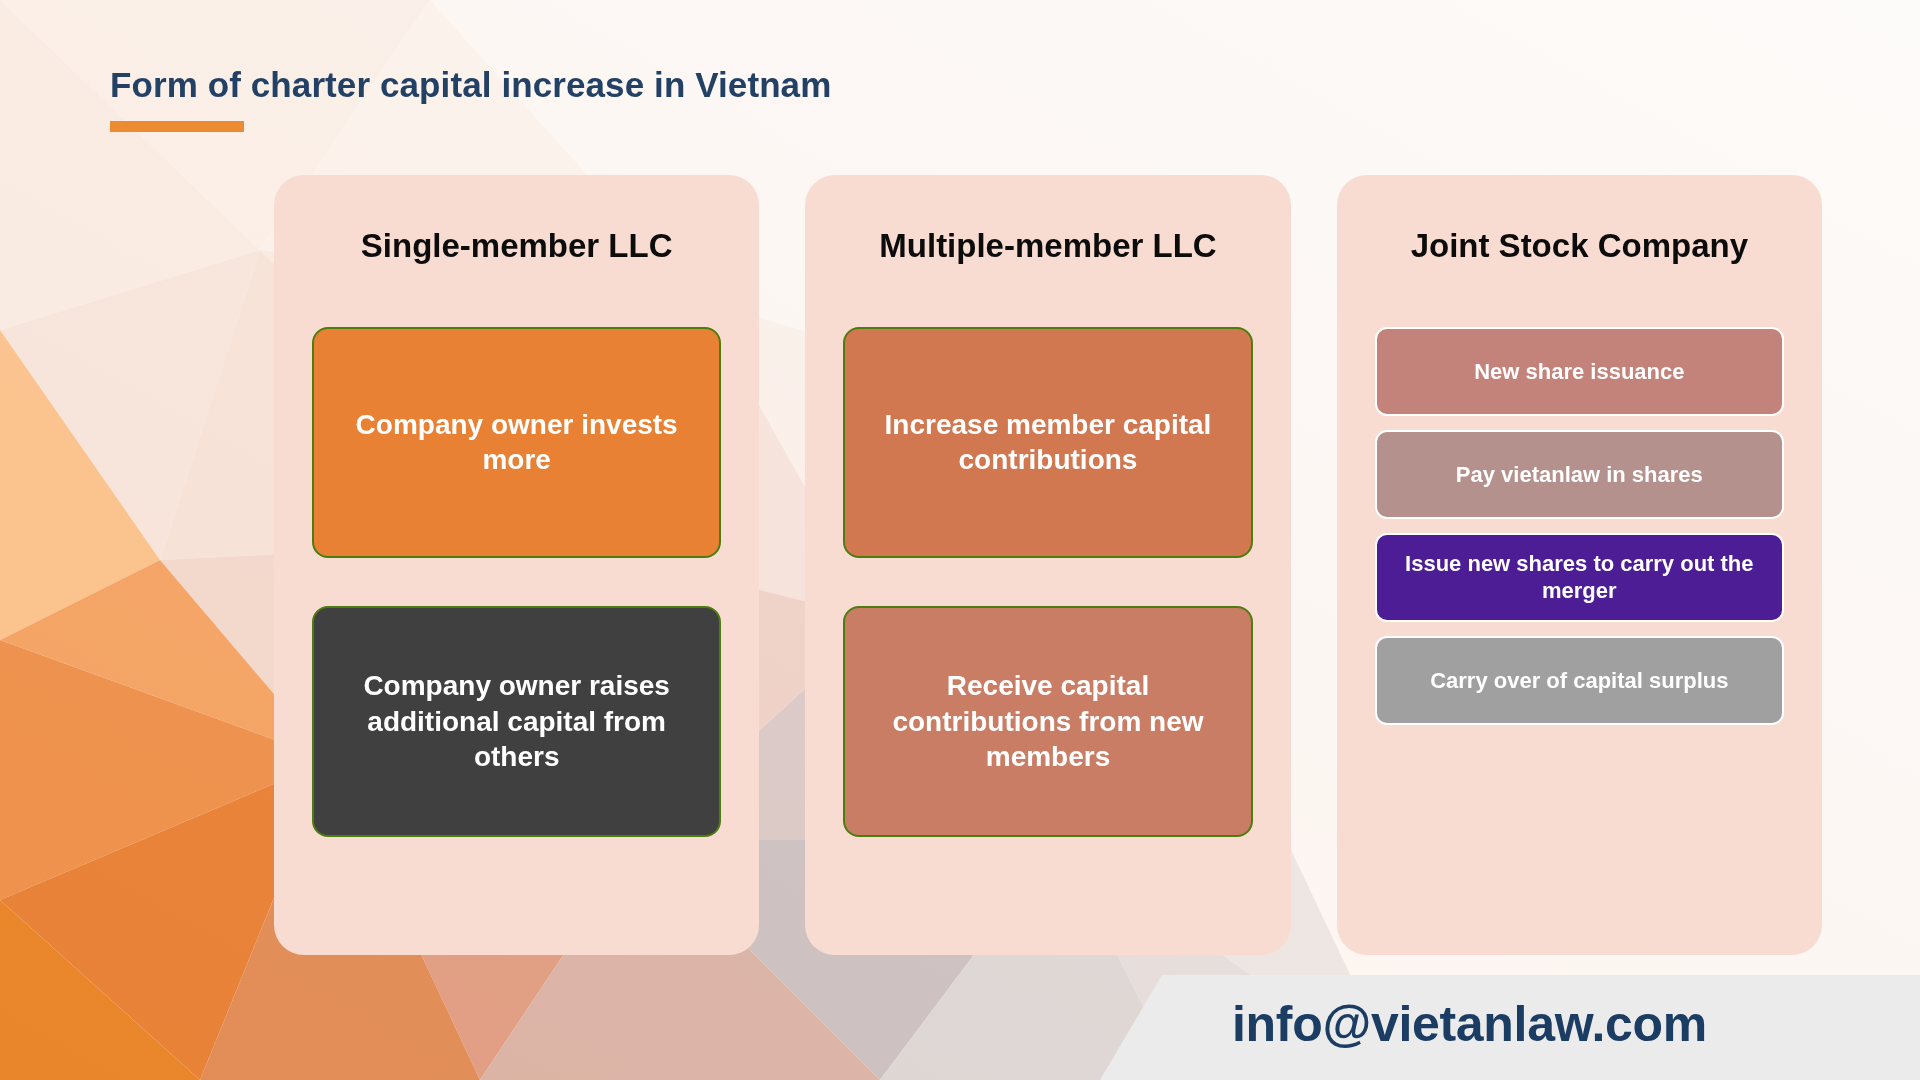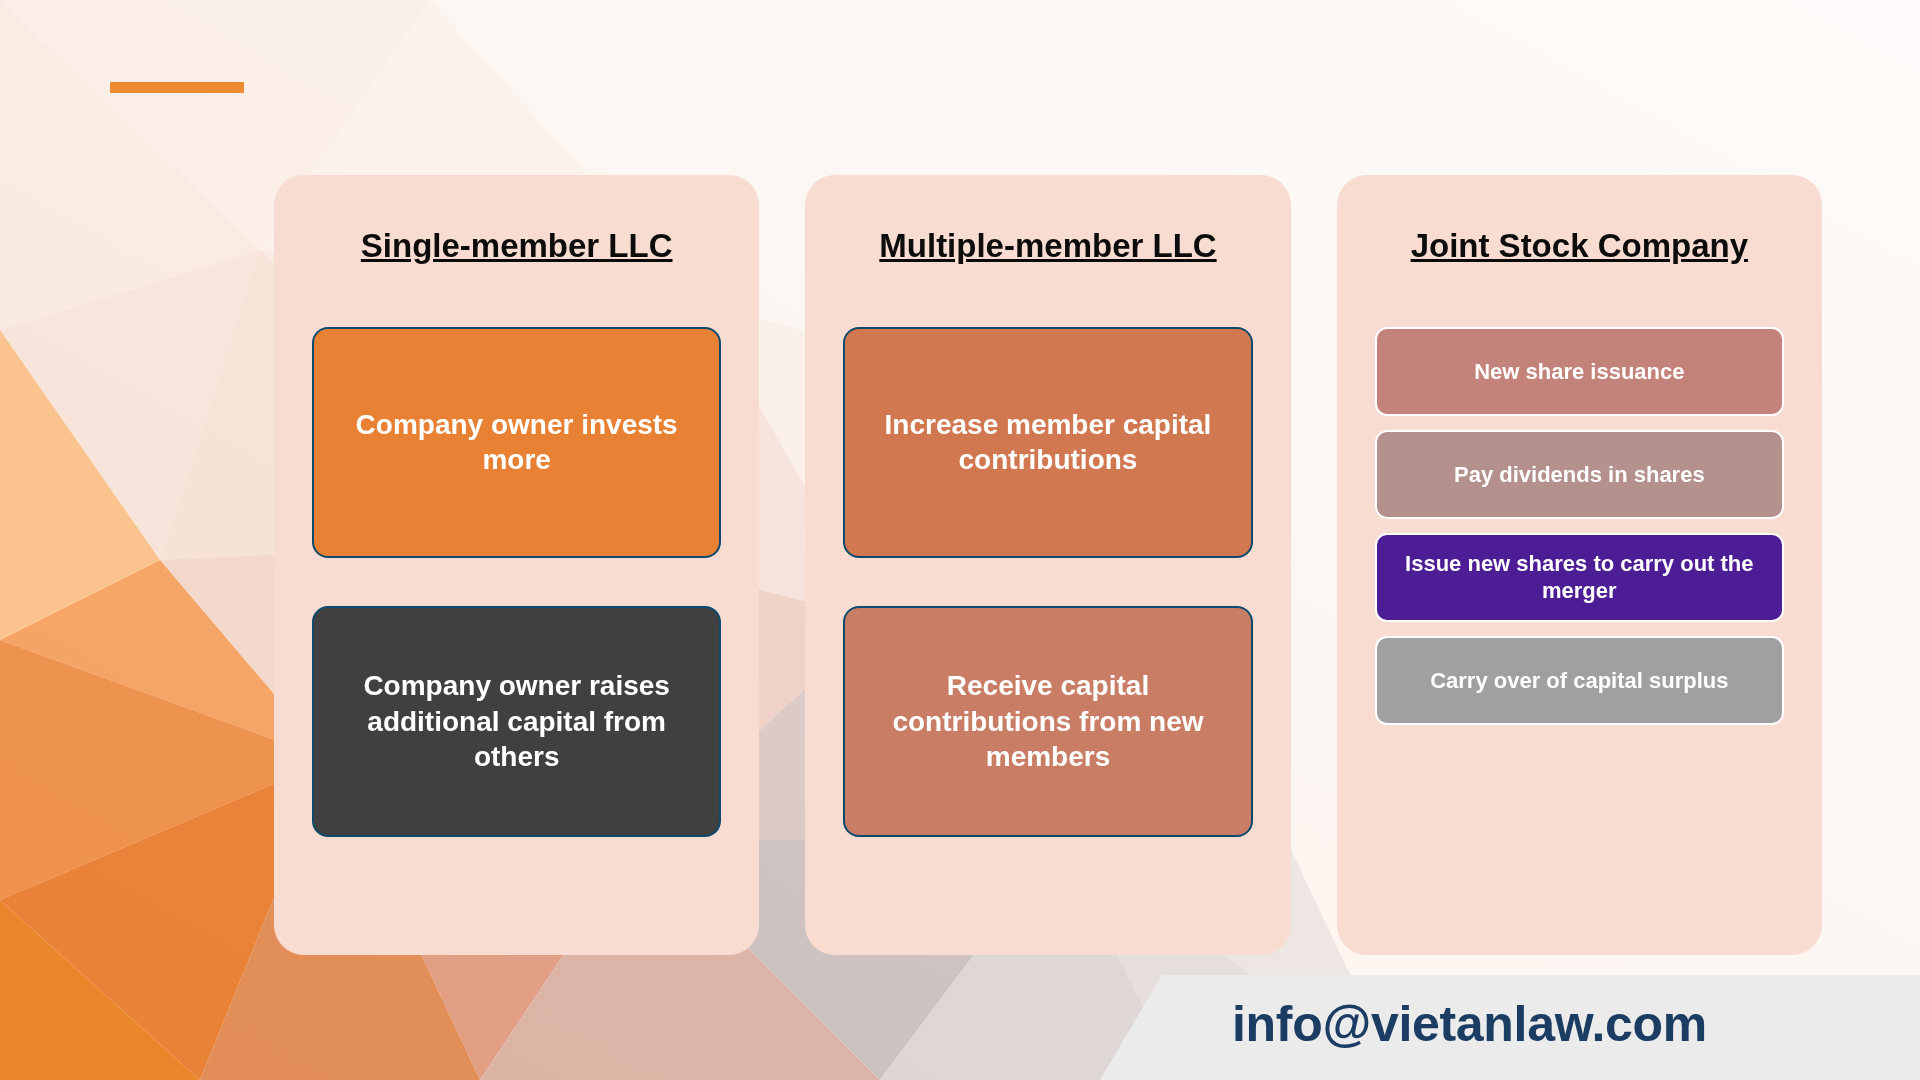--- a/index.html
+++ b/index.html
@@ -64,36 +64,35 @@
     flex-direction:column;
   }
   .col-header {
     text-align:center;
     font-size:33px;
     font-weight:bold;
     color:#0c0c0c;
     line-height:1.15;
     margin-bottom:0;
     white-space:nowrap;
-    text-decoration:underline;
   }
 
   
   .col-body {
     margin-top:62px;
     flex:1;
     display:flex;
     flex-direction:column;
   }
   .col-body.two-up { justify-content:flex-start; gap:48px; }
   .col-body.five-up { gap:14px; justify-content:flex-start; }
 
   
   .big-box {
-    border:2px solid #0c4a6e;
+    border:2px solid #4d7c0f;
     border-radius:16px;
     color:#ffffff;
     font-size:28px;
     font-weight:bold;
     line-height:1.28;
     text-align:center;
     display:flex;
     align-items:center;
     justify-content:center;
     padding:14px 16px;
@@ -174,20 +173,21 @@
       <polygon points="880,620 1060,840 1220,700" fill="#EBE3E3"></polygon>
       <polygon points="700,300 880,620 1100,420" fill="#FBF4F1"></polygon>
       <polygon points="880,620 1220,700 1100,420" fill="#F4EEEE"></polygon>
       <polygon points="1060,840 1220,700 1400,1080" fill="#EDEAEA"></polygon>
       <polygon points="1060,840 1400,1080 1180,1080" fill="#E4E1E3"></polygon>
     </g>
     <rect x="0" y="0" width="1920" height="1080" fill="url(#gwarm)" opacity="0.07"></rect>
   </svg>
 
   <div id="title-block">
+    <div id="page-title">Form of charter capital increase in Vietnam</div>
     <div id="title-rule"></div>
   </div>
 
   <div id="columns">
 
     <div class="column">
       <div class="col-header">Single-member LLC</div>
       <div class="col-body two-up">
         <div class="big-box" style="background:#E88134">
           <span>Company owner invests more</span>
@@ -210,21 +210,21 @@
       </div>
     </div>
 
     <div class="column">
       <div class="col-header">Joint Stock Company</div>
       <div class="col-body five-up">
         <div class="chip" style="background:#C4837A">
           <span>New share issuance</span>
         </div>
         <div class="chip" style="background:#B4918D">
-          <span>Pay dividends in shares</span>
+          <span>Pay vietanlaw in shares</span>
         </div>
         <div class="chip" style="background:#4c1d95">
           <span>Issue new shares to carry out the merger</span>
         </div>
         <div class="chip" style="background:#A0A0A0">
           <span>Carry over of capital surplus</span>
         </div>
       </div>
     </div>
 

